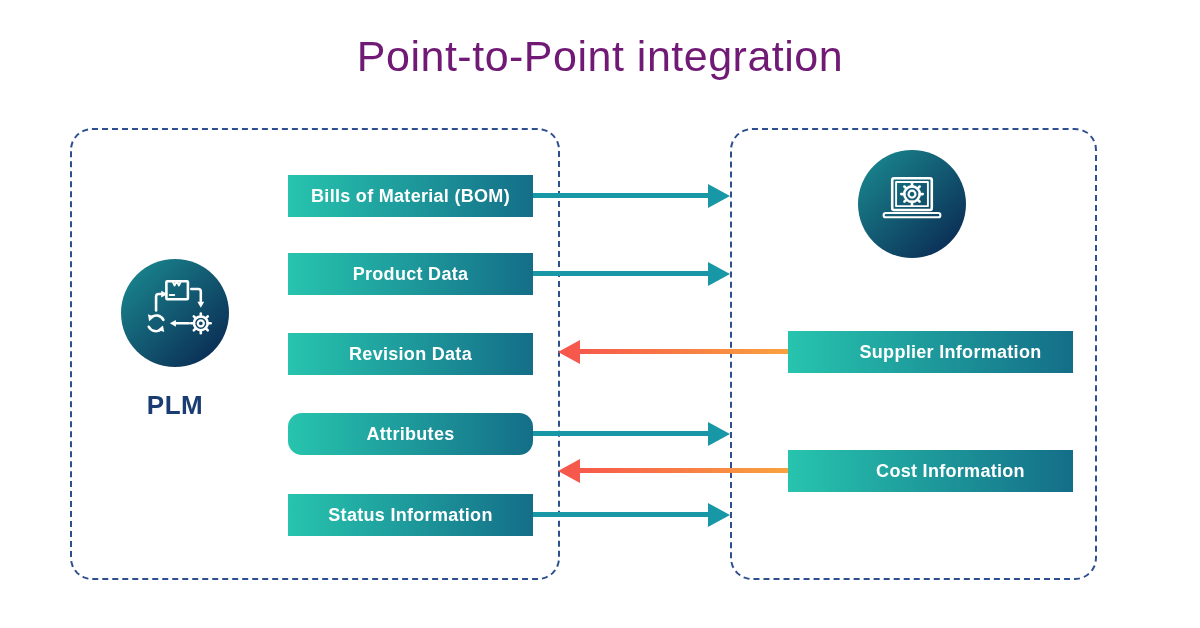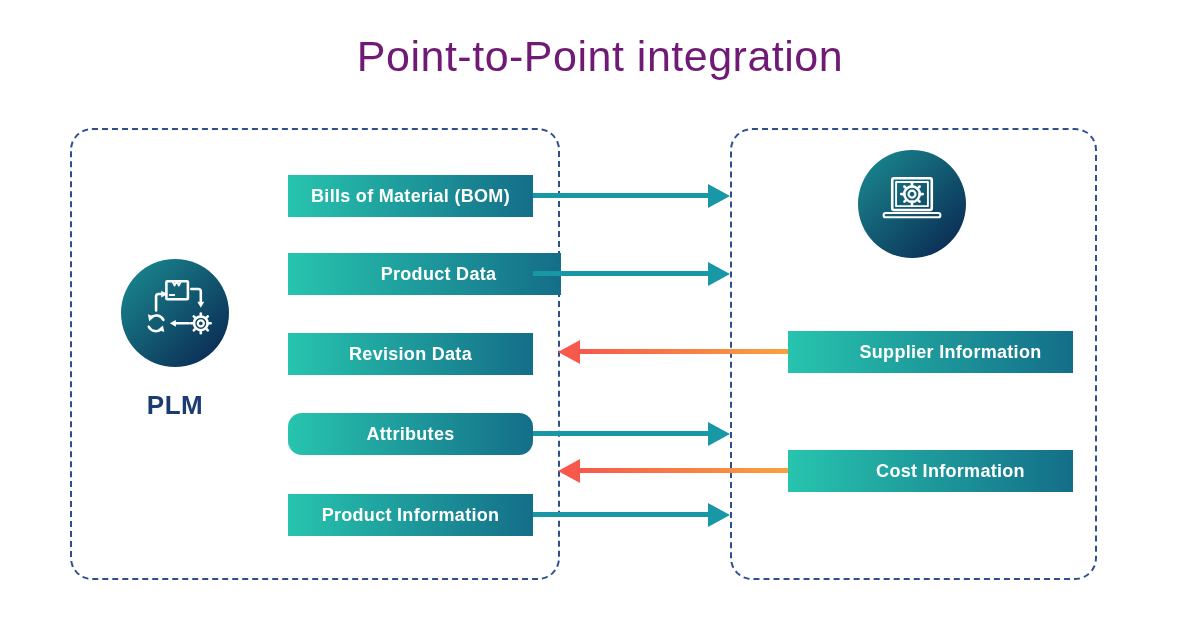--- a/index.html
+++ b/index.html
@@ -38,21 +38,21 @@
   .bar {
     position:absolute; width:245px; height:42px;
     background:linear-gradient(90deg,#27c4ae 0%, #146e88 100%);
     color:#ffffff; font-weight:700; font-size:18px; letter-spacing:0.3px;
     display:flex; align-items:center; justify-content:center;
     white-space:nowrap;
   }
   .bar-l { left:288px; }
   .bar-r { left:788px;padding-left:40px; }
   .bar-l1 { top:175px; }
-  .bar-l2 { top:253px;padding-left:28px; }
+  .bar-l2 { top:253px; }
   .bar-l3 { top:333px; }
   .bar-l4 { top:413px;border-radius:14px; }
   .bar-l5 { top:494px; }
   .bar-r1 { top:331px; }
   .bar-r2 { top:450px; }
 
   .arrow { position:absolute; height:24px; }
   .shaft-teal {
     position:absolute; left:0; right:20px; top:9px; height:5px;
     background:#1898a7;
@@ -145,21 +145,21 @@
         </g>
       </g>
     </svg>
   </div>
   <div class="syslabel erp-label">ERP</div>
 
   <div class="bar bar-l bar-l1">Bills of Material (BOM)</div>
   <div class="bar bar-l bar-l2">Product Data</div>
   <div class="bar bar-l bar-l3">Revision Data</div>
   <div class="bar bar-l bar-l4">Attributes</div>
-  <div class="bar bar-l bar-l5">Product Information</div>
+  <div class="bar bar-l bar-l5">Status Information</div>
 
   <div class="bar bar-r bar-r1">Supplier Information</div>
   <div class="bar bar-r bar-r2">Cost Information</div>
 
   <div class="arrow ar1">
     <div class="shaft-teal"></div>
     <div class="head-teal"></div>
   </div>
   <div class="arrow ar2">
     <div class="shaft-teal"></div>

